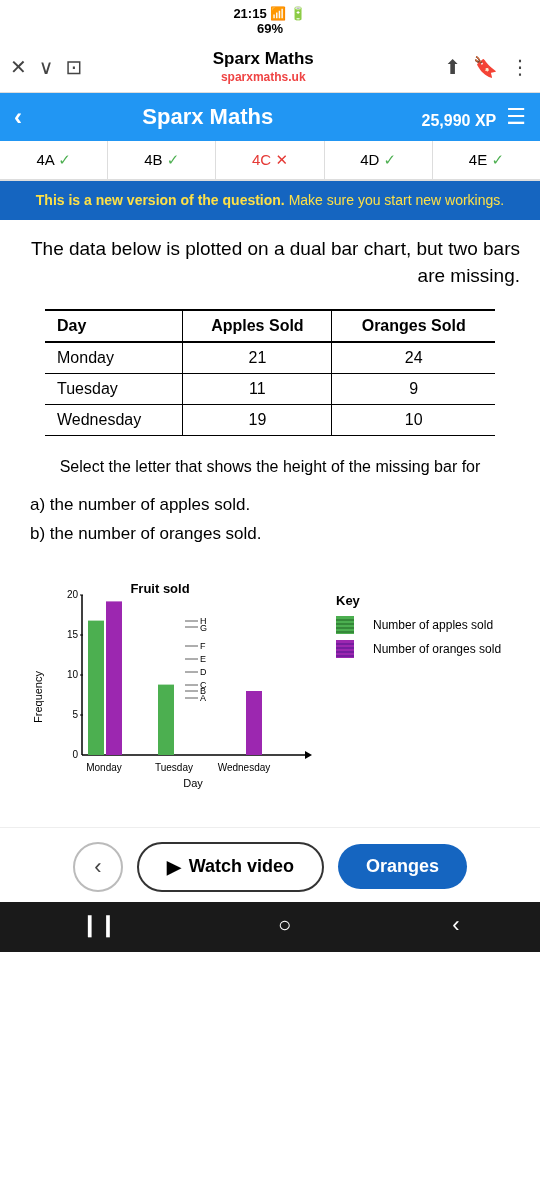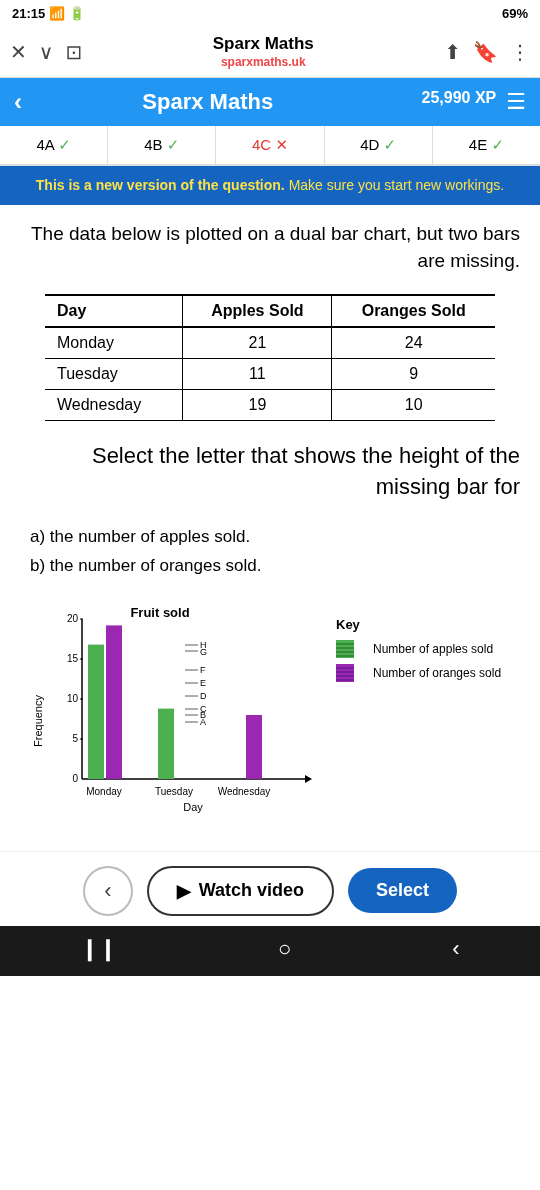--- a/index.html
+++ b/index.html
@@ -15,20 +15,21 @@
 
     
     .status-bar {
       background: #fff;
       display: flex;
       justify-content: space-between;
       align-items: center;
       padding: 6px 12px;
       font-size: 13px;
       font-weight: bold;
+      flex-direction: column;
     }
     .status-left { display: flex; align-items: center; gap: 4px; }
     .status-right { display: flex; align-items: center; gap: 4px; }
 
     
     .browser-bar {
       background: #fff;
       display: flex;
       align-items: center;
       justify-content: space-between;
@@ -45,21 +46,21 @@
     .sparx-header {
       background: #2196f3;
       display: flex;
       align-items: center;
       justify-content: space-between;
       padding: 10px 14px;
       color: #fff;
     }
     .sparx-header .title { font-size: 22px; font-weight: bold; }
     .sparx-header .xp { font-size: 16px; font-weight: bold; }
-    .sparx-header-right { display: flex; align-items: flex-start; gap: 10px; margin-left: 28px; }
+    .sparx-header-right { display: flex; align-items: flex-end; gap: 10px; margin-left: 28px; }
     .hamburger-icon { font-size: 22px; }
 
     
     .tab-bar {
       display: flex;
       background: #fff;
       border-bottom: 2px solid #ddd;
     }
     .tab {
       flex: 1;
@@ -125,29 +126,29 @@
     }
     .data-table tr:last-child td {
       border-bottom: 1px solid #000;
     }
     .data-table thead tr th {
       border-bottom: 2px solid #000;
     }
 
     
     .select-text {
-      text-align: right;
-      font-size: 22px;
+      text-align: center;
+      font-size: 16px;
       line-height: 1.4;
-      margin: 16px 0 20px 0;
+      margin: 16px 0 12px 0;
     }
     .sub-text {
       font-size: 17px;
       line-height: 1.7;
-      margin: 0 10px 20px 10px;
+      margin: 0 10px 28px 10px;
     }
 
     
     .chart-container {
       display: flex;
       align-items: flex-start;
       margin: 10px 0 10px 10px;
     }
 
     
@@ -443,21 +444,21 @@
 
 <div class="bottom-buttons">
   <button class="btn-back">
     <span>‹</span>
   </button>
   <button class="btn-watch">
     <span>▶</span>
     <span>Watch video</span>
   </button>
   <button class="btn-answer">
-    <span>Select</span>
+    <span>Oranges</span>
   </button>
 </div>
 
 <div class="bottom-nav">
   <div class="bottom-nav-item">❙❙</div>
   <div class="bottom-nav-item">○</div>
   <div class="bottom-nav-item">‹</div>
 </div>
 
 </body></html>

